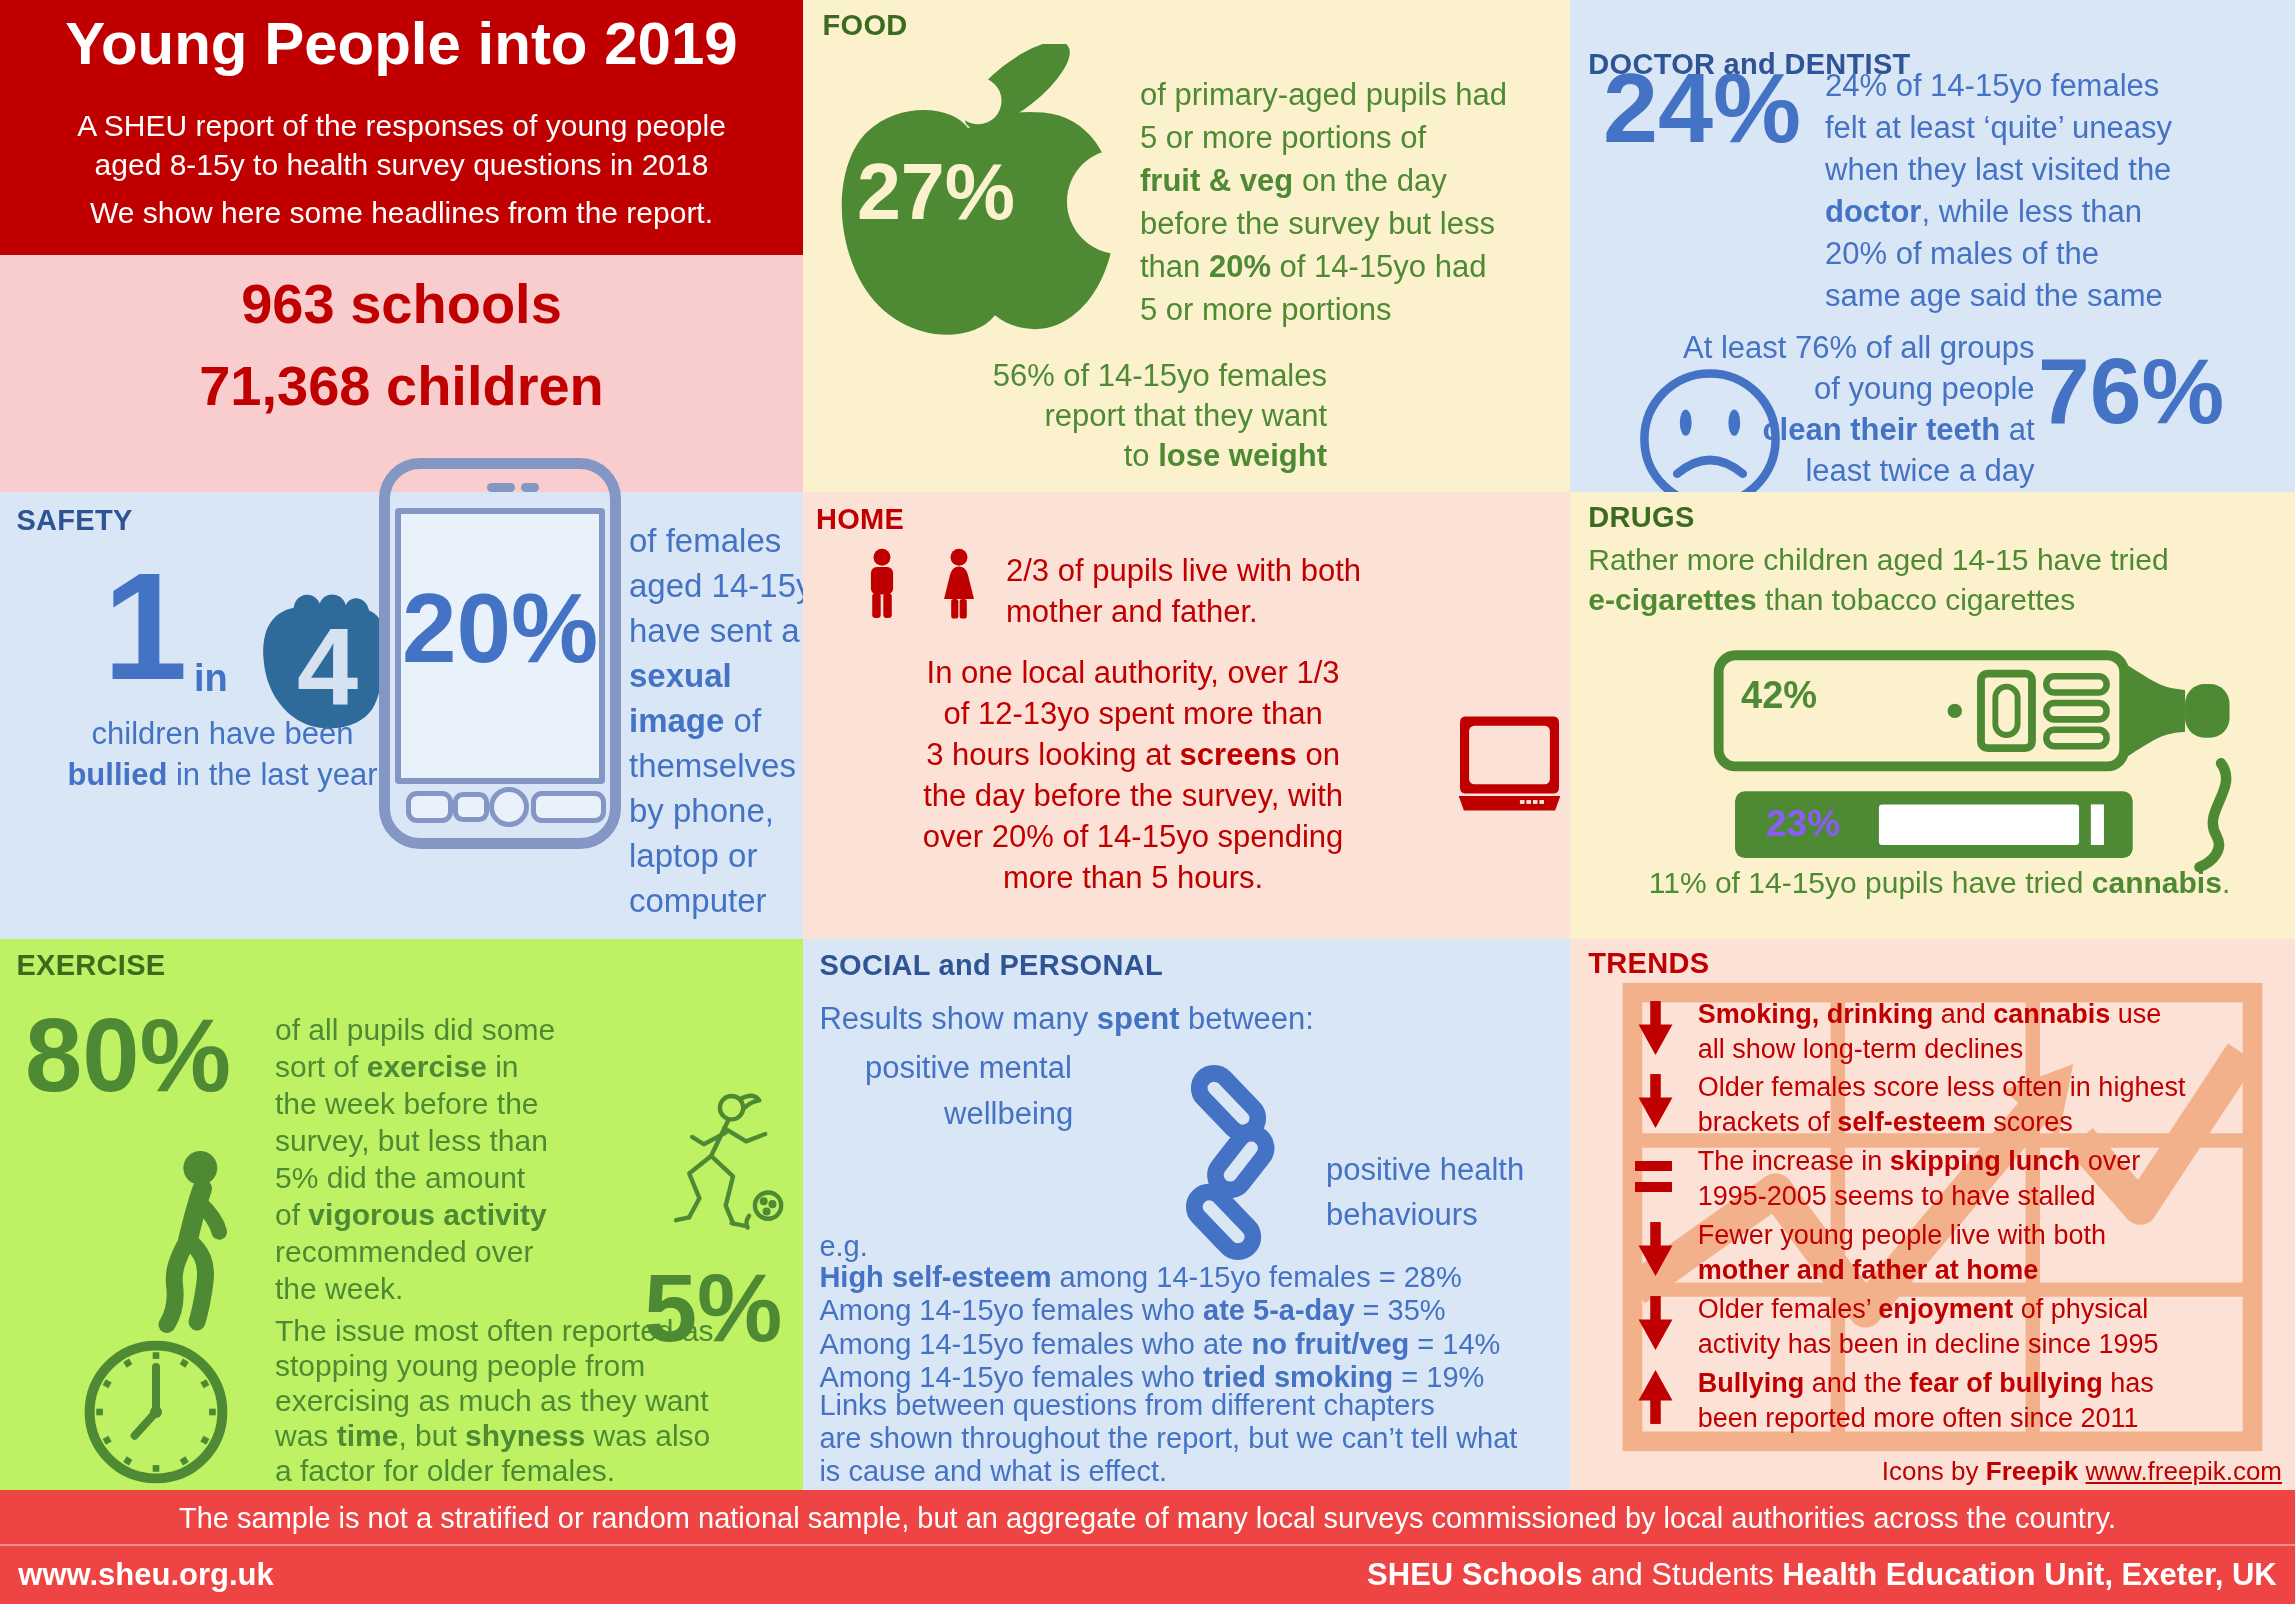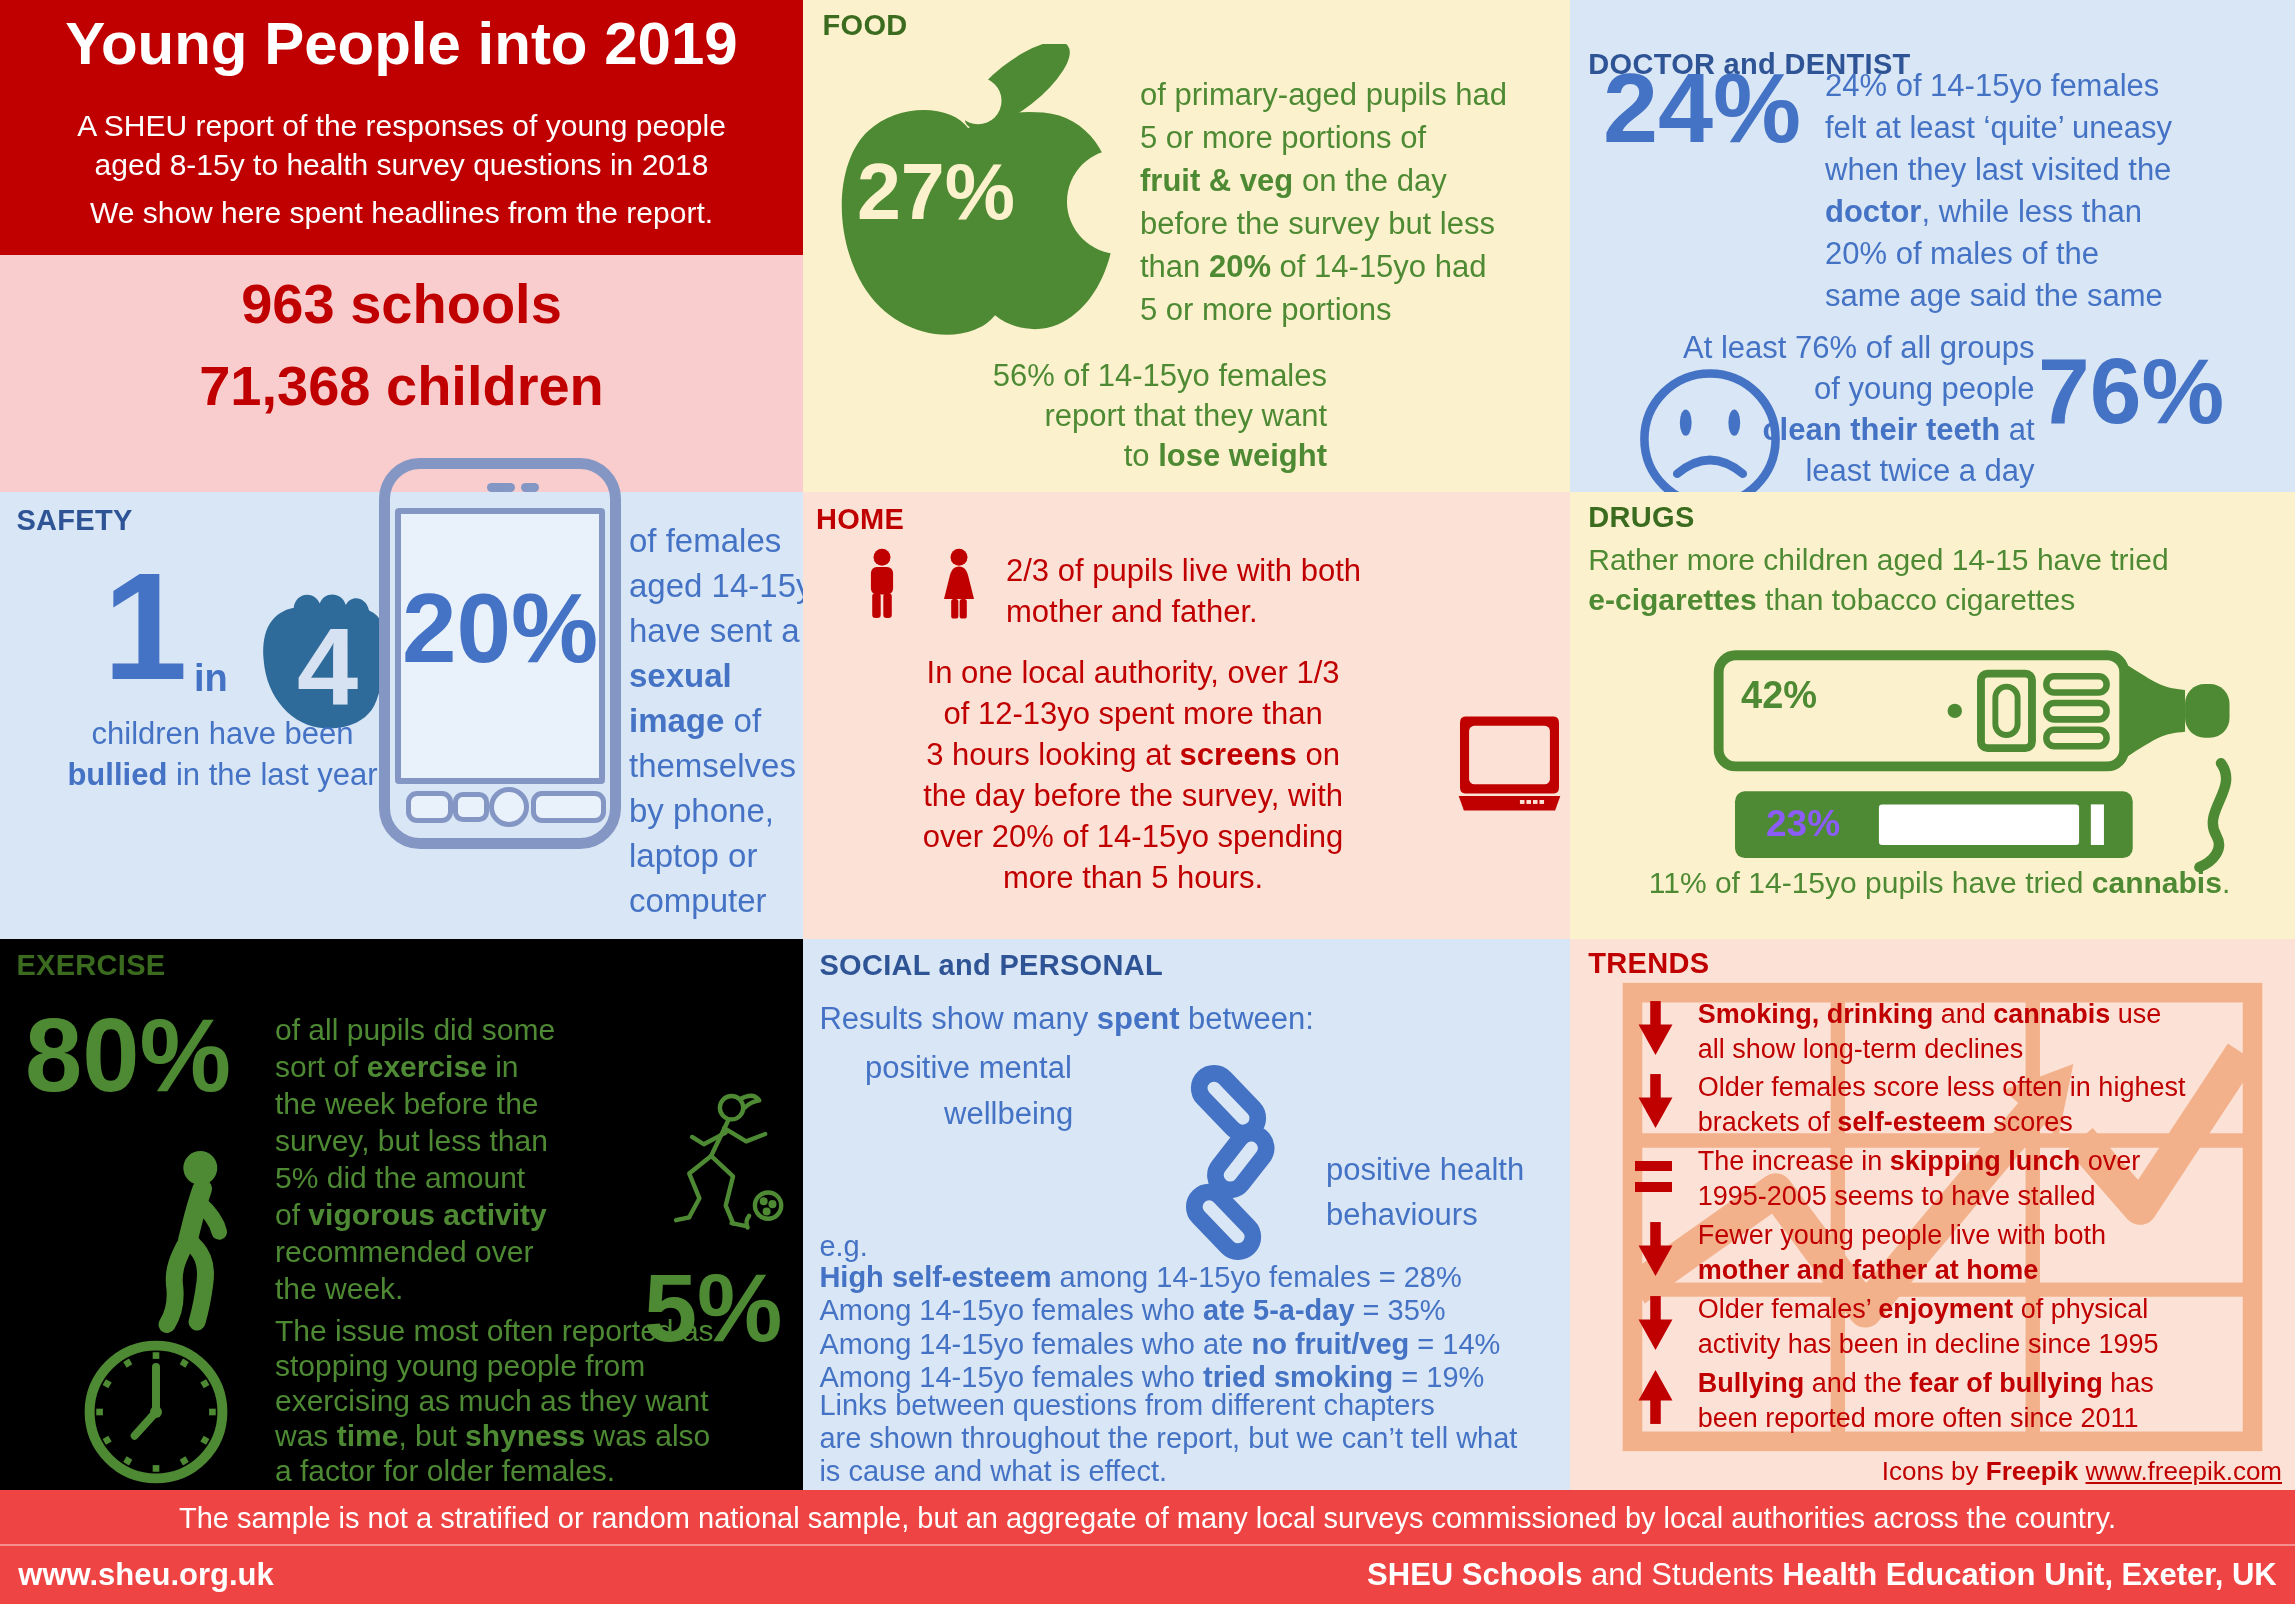--- a/index.html
+++ b/index.html
@@ -26,21 +26,21 @@
   .phonebtn{position:absolute;border:5.2px solid #8496C4;background:#E9F1FB;}
 </style>
 </head>
 <body>
 
 <div id="page">
 
   <section id="intro-red" style="left:0;top:0;width:803px;height:255px;background:#C00000;color:#fff;text-align:center;">
     <div class="abs" style="left:0;top:14.4px;width:100%;font-size:60px;font-weight:bold;line-height:1;">Young People into 2019</div>
     <div class="abs" style="left:0;top:106px;width:100%;font-size:30px;line-height:39px;"><span>A SHEU report of the responses of young people</span><br><span>aged 8-15y to health survey questions in 2018</span></div>
-    <div class="abs" style="left:0;top:196px;width:100%;font-size:30px;line-height:34px;">We show here spent headlines from the report.</div>
+    <div class="abs" style="left:0;top:196px;width:100%;font-size:30px;line-height:34px;">We show here some headlines from the report.</div>
   </section>
 
   <section id="intro-pink" style="left:0;top:255px;width:803px;height:237px;background:#F9CDCD;color:#C00000;text-align:center;">
     <div class="abs" style="left:0;top:21px;width:100%;font-size:56px;font-weight:bold;line-height:1;">963 schools</div>
     <div class="abs" style="left:0;top:103px;width:100%;font-size:56px;font-weight:bold;line-height:1;">71,368 children</div>
   </section>
 
   <section id="food" style="left:803px;top:0;width:767px;height:492px;background:#FBF2CD;">
     <div class="lbl c-green" style="left:19.6px;top:9.2px;">FOOD</div>
     <span class="abs" style="left:18.3px;top:44px;width:314px;height:302px;">
@@ -158,21 +158,21 @@
           <rect x="272" y="248" width="306" height="62" rx="5" fill="#FFFFFF"></rect>
           <rect x="596" y="248" width="20" height="62" fill="#FFFFFF"></rect>
         </g>
       </svg>
     </span>
     <div class="big tgreen" style="left:171px;top:184px;font-size:38px;">42%</div>
     <div class="big" style="left:196px;top:313px;font-size:37px;color:#8b5cf6;">23%</div>
     <div class="para tgreen nowrap" style="left:26px;top:374px;width:687px;text-align:center;font-size:30px;"><span>11% of 14-15yo pupils have tried </span><b>cannabis</b><span>.</span></div>
   </section>
 
-  <section id="exercise" style="left:0;top:939px;width:803px;height:551px;background:#000000;">
+  <section id="exercise" style="left:0;top:939px;width:803px;height:551px;background:#bef264;">
     <div class="lbl c-green" style="left:16.4px;top:9.8px;">EXERCISE</div>
     <div class="big tgreen" style="left:25px;top:65px;font-size:103px;">80%</div>
     <div class="para tgreen nowrap" style="left:275px;top:72px;width:366px;font-size:30px;line-height:37px;"><span>of all pupils did some</span><br><span>sort of </span><b>exercise</b><span> in</span><br><span>the week before the</span><br><span>survey, but less than</span><br><span>5% did the amount</span><br><span>of </span><b>vigorous activity</b><br><span>recommended over</span><br><span>the week.</span></div>
     <span class="abs" style="left:137px;top:209px;width:124px;height:190px;">
       <svg width="124" height="190" viewBox="0 0 190 290" fill="none" stroke="#4E8A33" stroke-linecap="round">
         <circle cx="97" cy="30" r="26" fill="#4E8A33" stroke="none"></circle>
         <path d="M100 62 C88 96 84 118 78 140" stroke-width="30"></path>
         <path d="M78 140 C100 158 108 176 104 206 C101 230 96 252 92 266" stroke-width="26"></path>
         <path d="M78 140 C62 168 54 188 58 214 C60 236 56 254 46 270" stroke-width="26"></path>
         <path d="M96 84 C114 100 122 112 126 128" stroke-width="24"></path>

